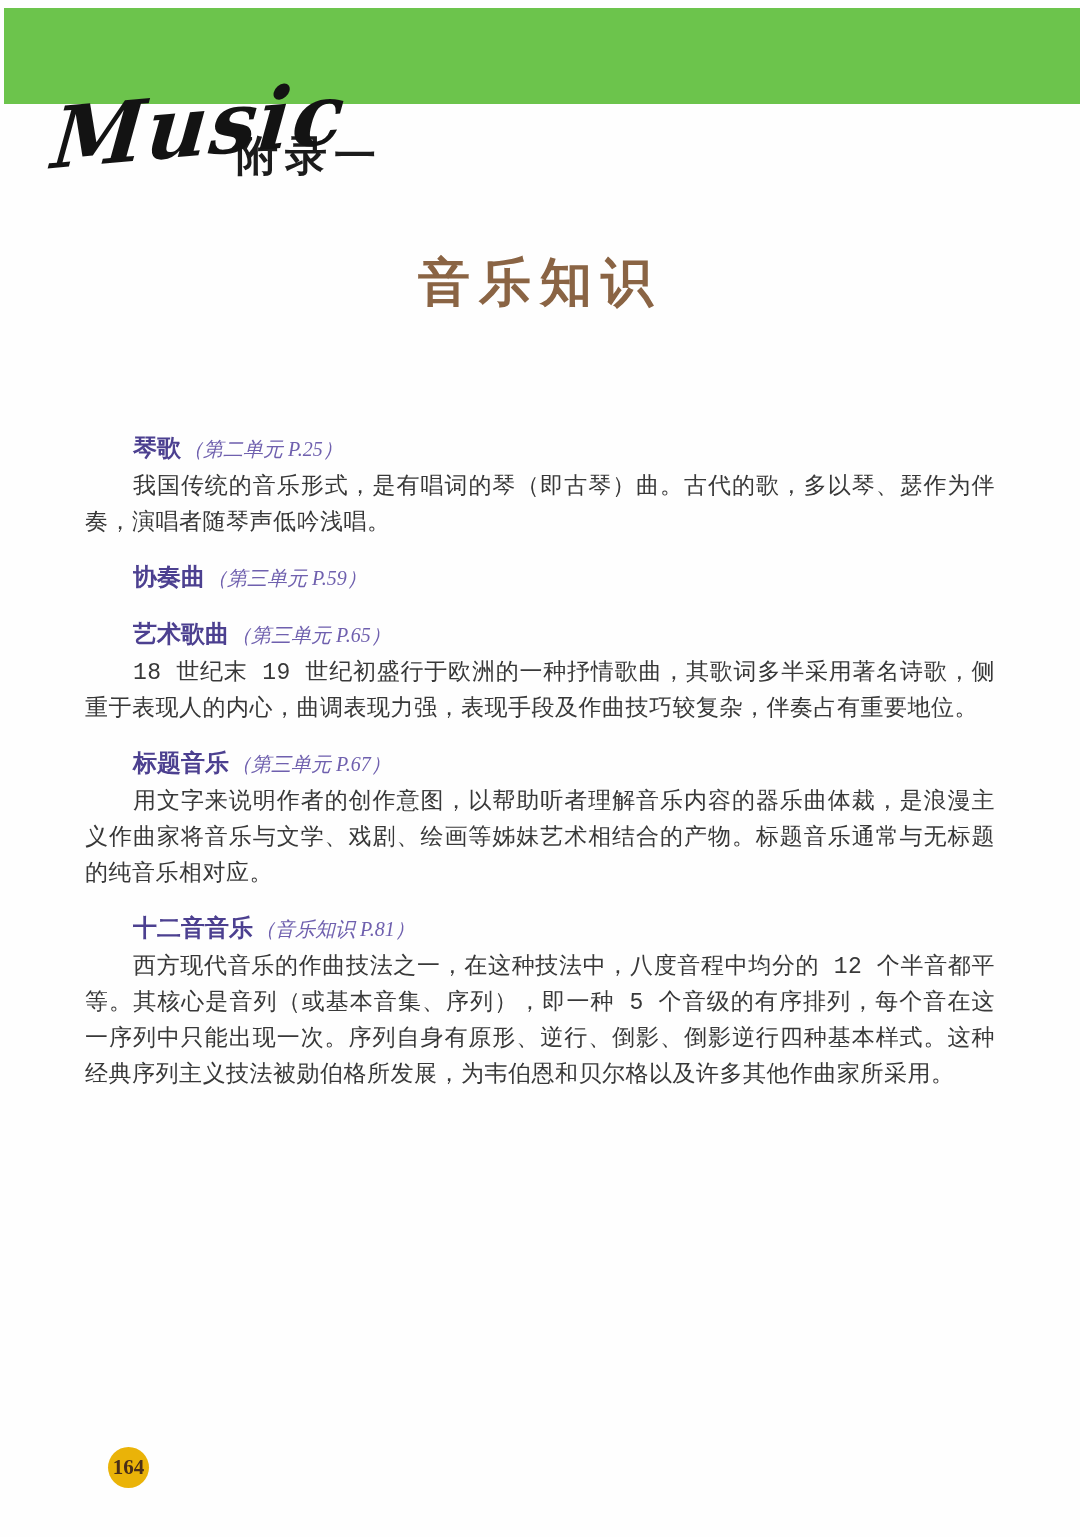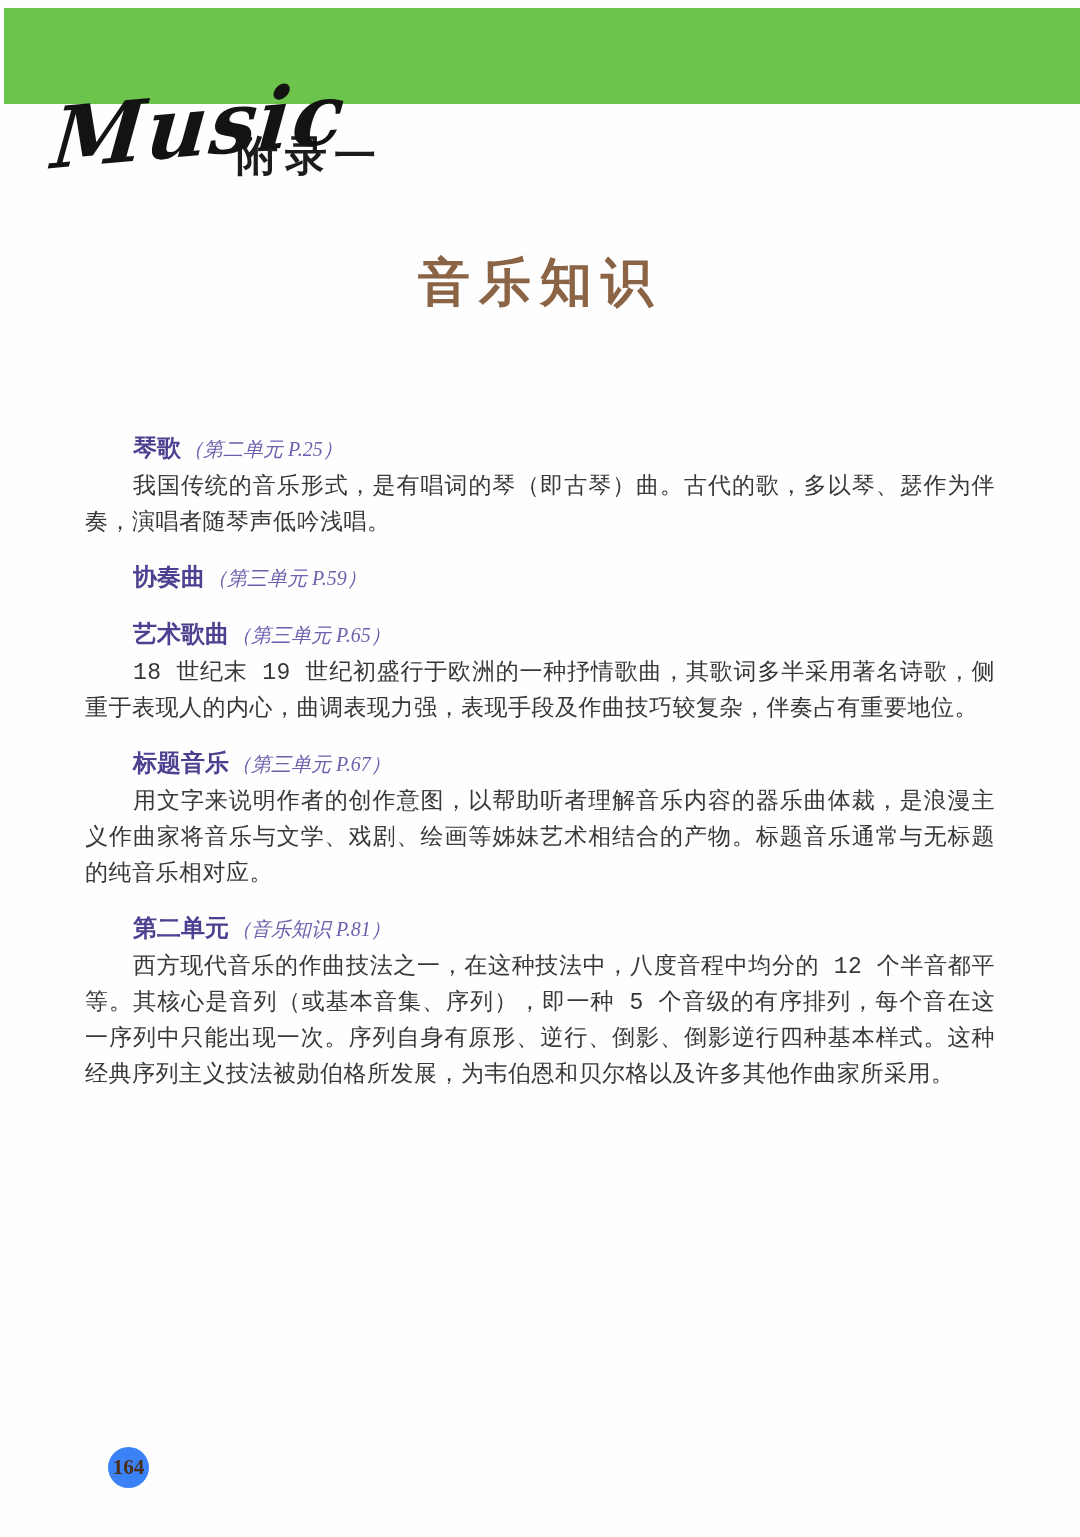--- a/index.html
+++ b/index.html
@@ -88,21 +88,21 @@
     letter-spacing: 0.5px;
     font-family: Liberation Mono, monospace;
   }
 
   
   .page-number-badge {
     position: absolute;
     left: 108px; top: 1447px;
     width: 41px; height: 41px;
     border-radius: 50%;
-    background: #3b82f6;
+    background: #eab308;
     display: flex;
     align-items: center;
     justify-content: center;
     font-size: 21px;
     color: #4a2e18;
     font-weight: bold;
   }
 </style>
 </head>
 <body>
@@ -142,21 +142,21 @@
 
     <section class="section">
       <div class="section-header">
         <span class="term">标题音乐</span><span class="ref">（第三单元 P.67）</span>
       </div>
       <p class="section-body">用文字来说明作者的创作意图，以帮助听者理解音乐内容的器乐曲体裁，是浪漫主义作曲家将音乐与文学、戏剧、绘画等姊妹艺术相结合的产物。标题音乐通常与无标题的纯音乐相对应。</p>
     </section>
 
     <section class="section">
       <div class="section-header">
-        <span class="term">第二单元</span><span class="ref">（音乐知识 P.81）</span>
+        <span class="term">十二音音乐</span><span class="ref">（音乐知识 P.81）</span>
       </div>
       <p class="section-body">西方现代音乐的作曲技法之一，在这种技法中，八度音程中均分的 12 个半音都平等。其核心是音列（或基本音集、序列），即一种 5 个音级的有序排列，每个音在这一序列中只能出现一次。序列自身有原形、逆行、倒影、倒影逆行四种基本样式。这种经典序列主义技法被勋伯格所发展，为韦伯恩和贝尔格以及许多其他作曲家所采用。</p>
     </section>
 
   </div>
 
   <div class="page-number-badge">
     <span>164</span>
   </div>
 

